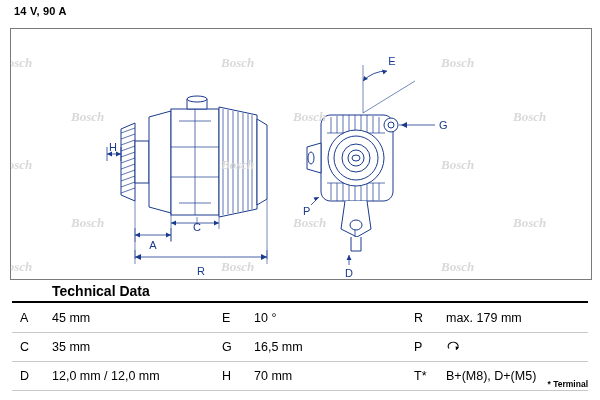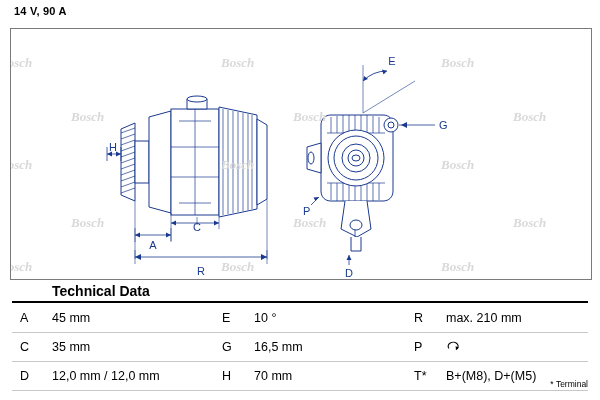--- a/index.html
+++ b/index.html
@@ -96,20 +96,21 @@
   td.v1 { width: 160px; }
   td.k2 { width: 22px; }
   td.v2 { width: 150px; }
   td.k3 { width: 26px; }
 
   .footnote {
     position: absolute;
     right: 12px;
     top: 379px;
     font-size: 8.5px;
+    font-weight: bold;
   }
   .p-glyph {
     display: inline-block;
     width: 16px;
     height: 13px;
     position: relative;
     vertical-align: -2px;
   }
 </style>
 </head>
@@ -262,21 +263,21 @@
   <div class="td-rule"></div>
 
   <table class="td">
     <tbody>
       <tr>
         <td class="key k1">A</td>
         <td class="val v1">45 mm</td>
         <td class="key k2">E</td>
         <td class="val v2">10 °</td>
         <td class="key k3">R</td>
-        <td class="val">max. 210 mm</td>
+        <td class="val">max. 179 mm</td>
       </tr>
       <tr>
         <td class="key k1">C</td>
         <td class="val v1">35 mm</td>
         <td class="key k2">G</td>
         <td class="val v2">16,5 mm</td>
         <td class="key k3">P</td>
         <td class="val">
           <span class="p-glyph">
             <svg width="16" height="13" viewBox="0 0 16 13">

